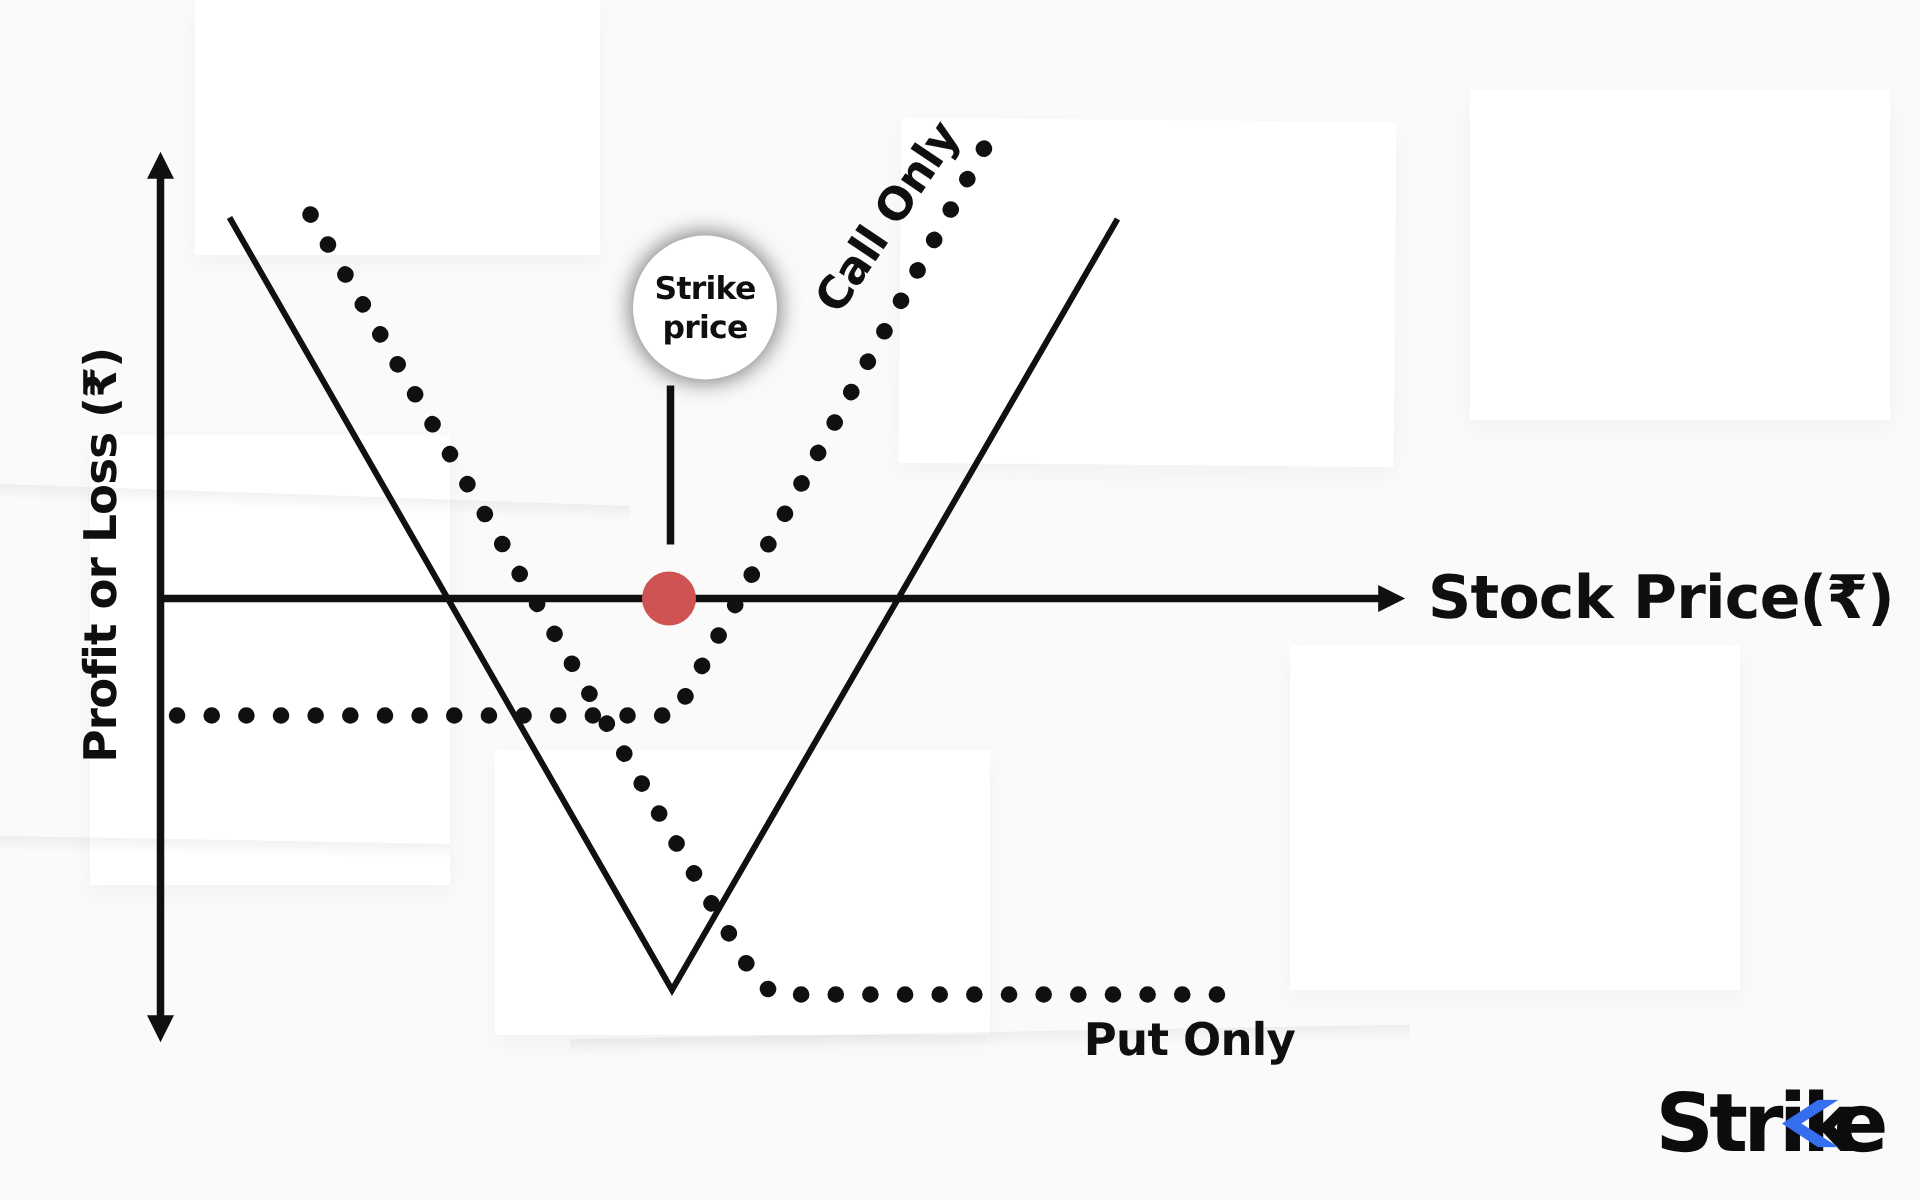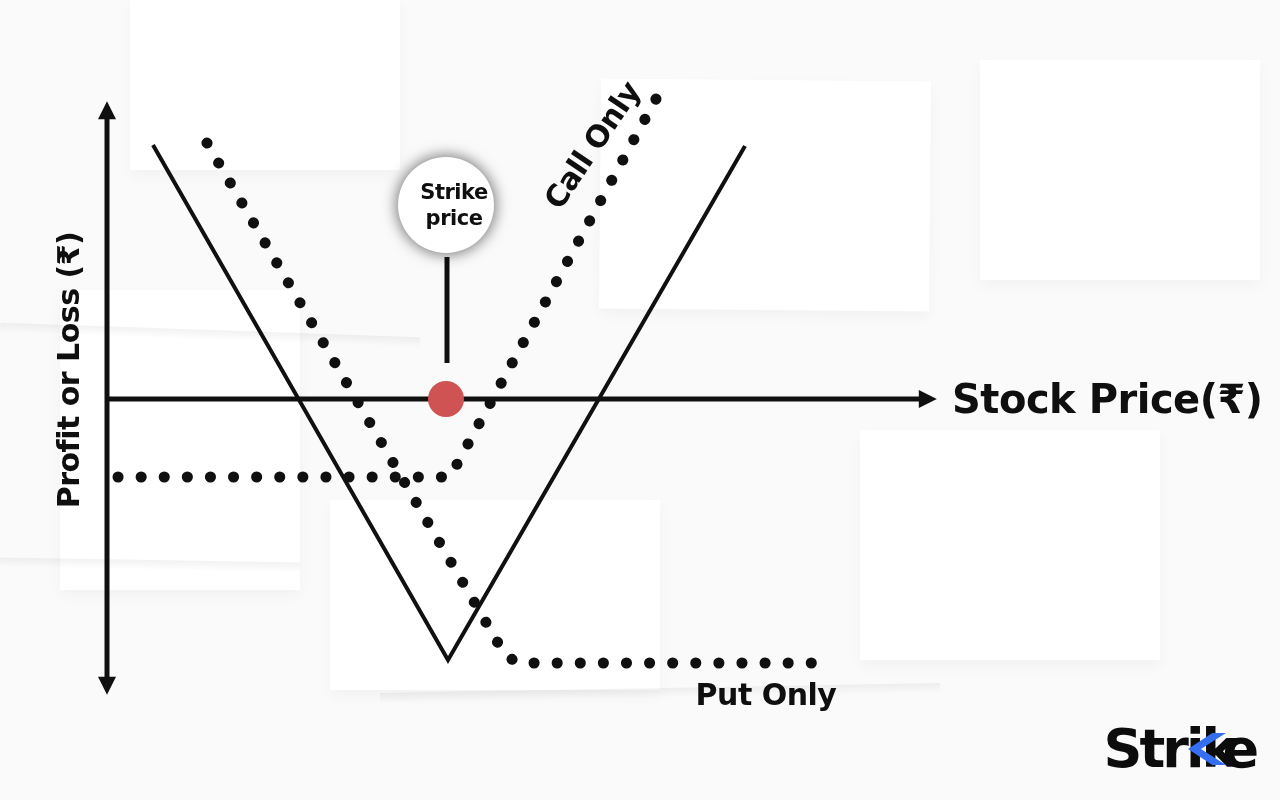--- a/index.html
+++ b/index.html
@@ -16,27 +16,27 @@
   #chart-svg{position:absolute;left:0;top:0;}
   .axis{stroke:#101010;stroke-width:5;fill:none;}
   .solid{stroke:#101010;stroke-width:4;fill:none;}
   .dotted{stroke:#101010;fill:none;stroke-linecap:round;stroke-dasharray:0.1 23;}
   .leader{stroke:#101010;stroke-width:5;}
   
   .lbl{position:absolute;font-weight:bold;white-space:nowrap;letter-spacing:-0.5px;color:#0f0f0f;}
   .y-label{left:68px;top:370px;transform:translate(-50%,-50%) rotate(-90deg);font-size:30px;}
   .x-label{left:952px;top:399px;transform:translate(0,-50%);font-size:40px;}
   .call-label{left:592px;top:145px;transform:translate(-50%,-50%) rotate(-56deg);font-size:30px;}
-  .put-label{left:766px;top:694px;transform:translate(-50%,-50%);font-size:30px;}
+  .put-label{left:793px;top:694px;transform:translate(-50%,-50%);font-size:30px;}
   
   .bubble{
-    position:absolute;left:446px;top:205px;transform:translate(-50%,-50%);
+    position:absolute;left:470px;top:205px;transform:translate(-50%,-50%);
     width:96px;height:96px;border-radius:50%;background:#ffffff;
     box-shadow:0 0 14px 2px rgba(0,0,0,0.5);
-    display:flex;align-items:center;justify-content:flex-end;text-align:center;
+    display:flex;align-items:center;justify-content:center;text-align:center;
   }
   .bubble-text{font-weight:bold;font-size:21px;line-height:26px;width:80px;white-space:normal;letter-spacing:-0.5px;}
   
   .logo{position:absolute;right:24px;bottom:20px;font-weight:bold;font-size:54px;
         letter-spacing:-3px;display:flex;align-items:baseline;color:#0c0c0c;}
   .logo .e{margin-left:-12px;position:relative;z-index:1;}
   .logo .k{position:relative;z-index:2;}
   .logo-chevron{position:absolute;right:30px;top:16px;width:38px;height:32px;z-index:3;
     background:#366ef0;
     clip-path:polygon(100% 0,34% 50%,100% 100%,64% 100%,0 50%,64% 0);}

